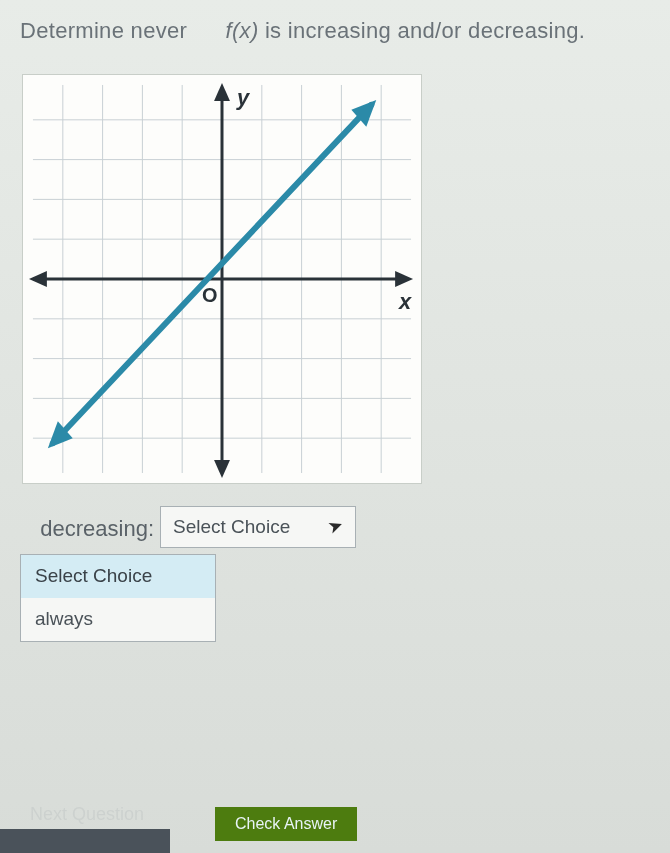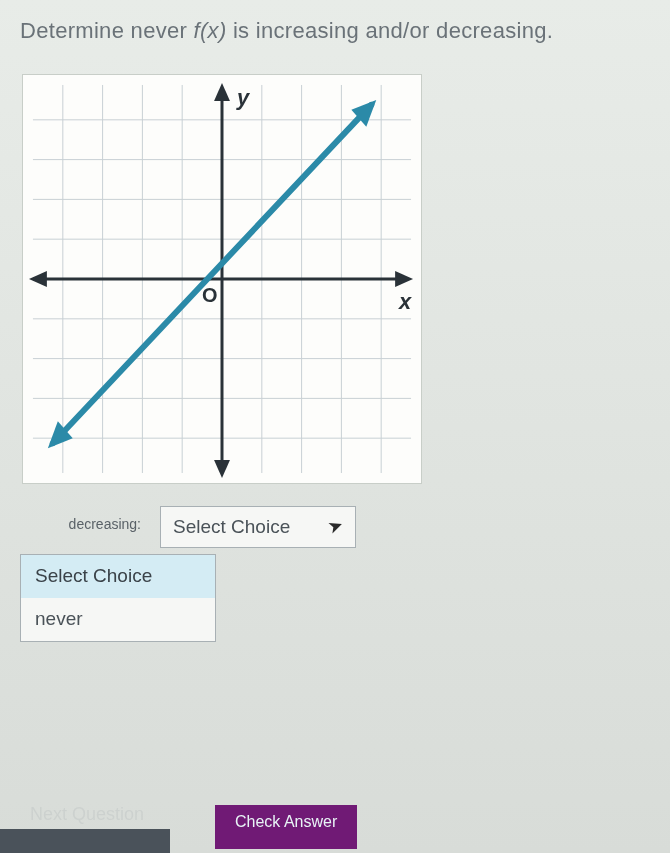--- a/index.html
+++ b/index.html
@@ -12,38 +12,38 @@
       color: #5a6268;
       position: relative;
       overflow: hidden;
     }
     .prompt {
       font-size: 22px;
       color: #6a7278;
       margin-bottom: 30px;
       letter-spacing: 0.3px;
     }
-    .prompt .fx { font-style: italic; }
+    .prompt .fx { font-style: italic; margin-left: 32px; }
     .graph-wrap {
       background: #fdfdfb;
       border: 1px solid #c8cec8;
       width: 400px;
       height: 410px;
       position: relative;
       margin-bottom: 22px;
       margin-left: 2px;
     }
     .graph-svg { width: 100%; height: 100%; display: block; }
     .row { display: flex; align-items: flex-start; margin-bottom: 6px; }
     .row-label {
-      font-size: 14px;
+      font-size: 22px;
       color: #5a6268;
       width: 140px;
       text-align: right;
-      padding-right: 19px;
+      padding-right: 6px;
       padding-top: 10px;
     }
     .select-closed {
       border: 1px solid #a8b0b4;
       background: #f6f7f5;
       height: 42px;
       width: 196px;
       display: flex;
       align-items: center;
       padding: 0 12px;
@@ -69,26 +69,26 @@
     .cursor {
       position: absolute;
       right: 12px;
       top: 8px;
       font-size: 18px;
       color: #2a2a2a;
       transform: rotate(-20deg);
     }
     .bottom-btn {
       position: absolute;
-      bottom: 4px;
+      bottom: 12px;
       left: 215px;
-      background: #701a75;
+      background: #4d7c0f;
       color: #e8f4f6;
       padding: 8px 20px 0 20px;
-      height: 44px;
+      height: 34px;
       font-size: 16px;
       overflow: hidden;
     }
     .bottom-left {
       position: absolute;
       bottom: 0;
       left: 0;
       width: 170px;
       height: 24px;
       background: #4a525a;
@@ -158,19 +158,19 @@
   <div class="row-label">decreasing:</div>
   <div class="select-closed">
     <span>Select Choice</span>
     <span class="cursor">➤</span>
   </div>
 </div>
 
 <div class="row">
   <div class="select-open">
     <div class="opt header">Select Choice</div>
-    <div class="opt">never</div>
+    <div class="opt">always</div>
   </div>
 </div>
 
 <div class="cut-text" style="opacity:0.15; overflow:hidden; width:120px; white-space:nowrap;">Next Question</div>
 <div class="bottom-left"></div>
 <div class="bottom-btn">Check Answer</div>
 
 </body></html>

